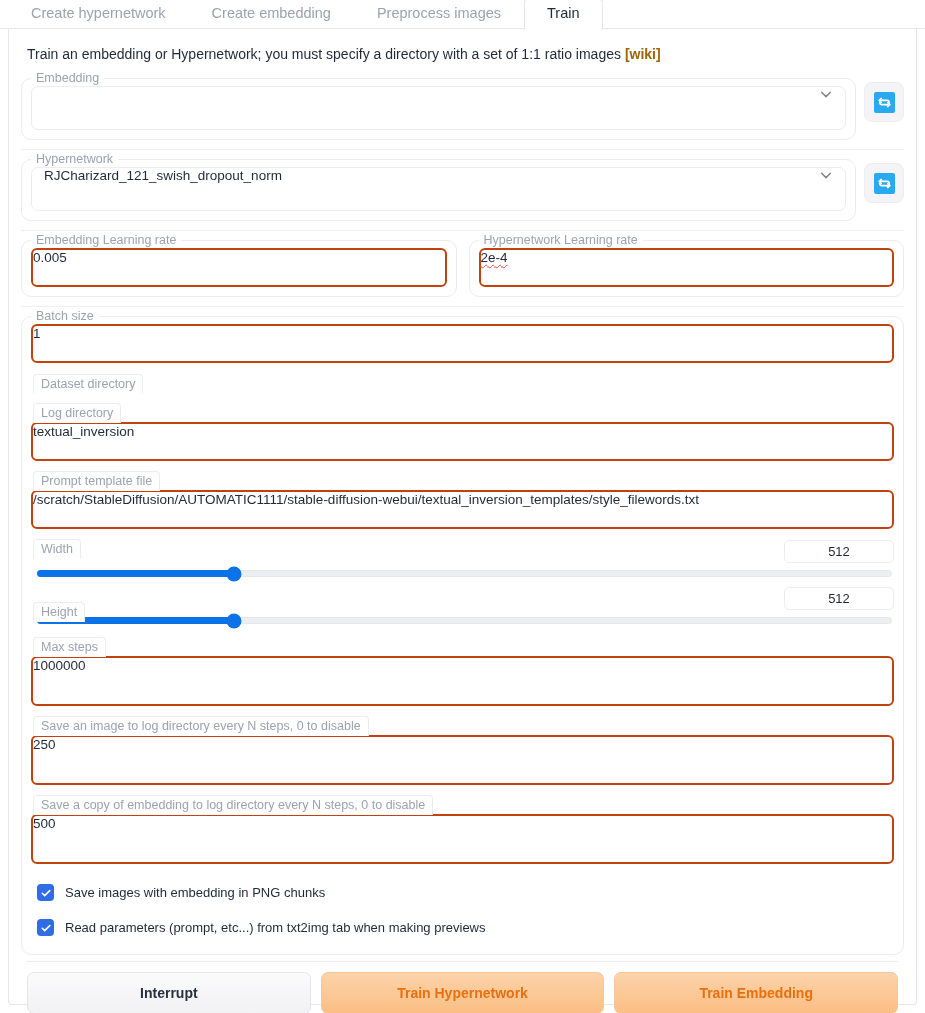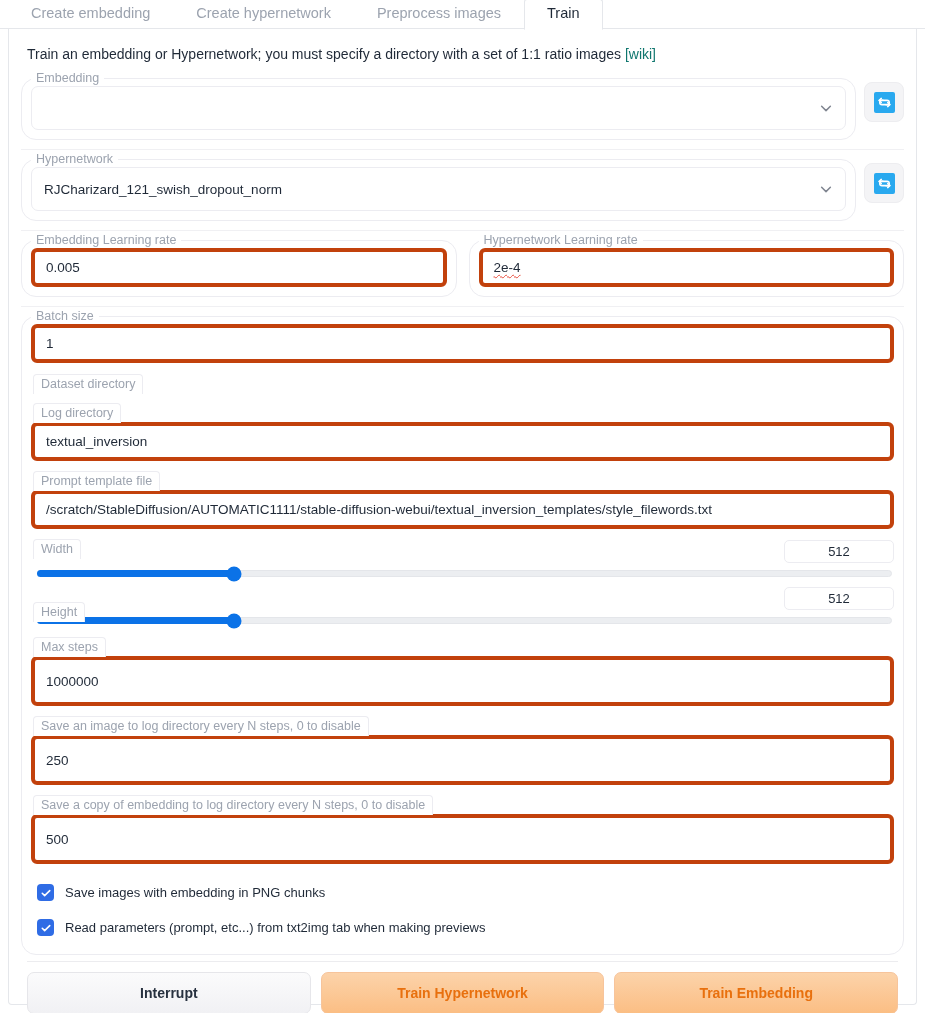--- a/index.html
+++ b/index.html
@@ -61,35 +61,35 @@
     padding: 10px 12px 12px 12px;
     height: 976px;
   }
 
   .intro {
     font-size: 14px;
     color: #1f2937;
     padding: 6px 4px 14px 6px;
     line-height: 19px;
   }
-  .intro b { font-weight: 400; color: #0f766e; }
+  .intro b { font-weight: 700; color: #a16207; }
 
   
   .row-refresh {
     display: flex;
     align-items: flex-start;
     gap: 8px;
   }
   .row-refresh > .grouphost { flex: 1 1 auto; min-width: 0; }
 
   
   .group {
     position: relative;
     border: 1px solid #ececf1;
-    border-radius: 15px;
+    border-radius: 10px;
     padding: 7px 9px 9px 9px;
     background: #ffffff;
   }
   .group > .legend {
     position: absolute;
     top: -8px;
     left: 9px;
     background: #ffffff;
     padding: 0 5px;
     font-size: 12.5px;
@@ -113,50 +113,48 @@
     position: relative;
     top: 1px;
     margin-left: 2px;
     z-index: 2;
   }
 
   
   .inp {
     width: 100%;
     height: 39px;
-    border: 4px solid #c2410c;
+    border: 2px solid #c2410c;
     border-radius: 6px;
     background: #ffffff;
     font-family: "Liberation Sans", sans-serif;
     font-size: 13.5px;
     color: #1f2937;
-    padding: 0 11px;
+    padding: 0 0;
     outline: none;
     display: flex;
-    align-items: center;
   }
   .inp.tall { height: 50px; }
 
   .spell {
     text-decoration: underline;
     text-decoration-style: wavy;
     text-decoration-color: #e74c3c;
     text-decoration-thickness: 1px;
     text-underline-offset: 2px;
   }
 
   
   .dd {
     width: 100%;
     height: 44px;
     border: 1px solid #ececf1;
     border-radius: 7px;
     background: #ffffff;
     display: flex;
-    align-items: center;
     padding: 0 12px;
     font-size: 13.5px;
     color: #1f2937;
     cursor: pointer;
   }
   .dd .val { flex: 1 1 auto; overflow: hidden; white-space: nowrap; }
   .chev { width: 14px; height: 14px; flex: none; opacity: .75; }
 
   
   .refresh-btn {
@@ -266,22 +264,22 @@
     background: linear-gradient(#fcd3aa, #fbbe84);
     color: #e8700e;
     border-color: #f7c49b;
   }
   .footer-sep { height: 1px; background: #ececef; margin: 6px 6px 0 6px; }
 </style>
 </head>
 <body>
 
 <div class="tabbar">
+  <div class="tab">Create hypernetwork</div>
   <div class="tab">Create embedding</div>
-  <div class="tab">Create hypernetwork</div>
   <div class="tab">Preprocess images</div>
   <div class="tab active">Train</div>
 </div>
 
 <div class="panel">
 
   <div class="intro">
     <span>Train an embedding or Hypernetwork; you must specify a directory with a set of 1:1 ratio images </span><b>[wiki]</b>
   </div>
 

